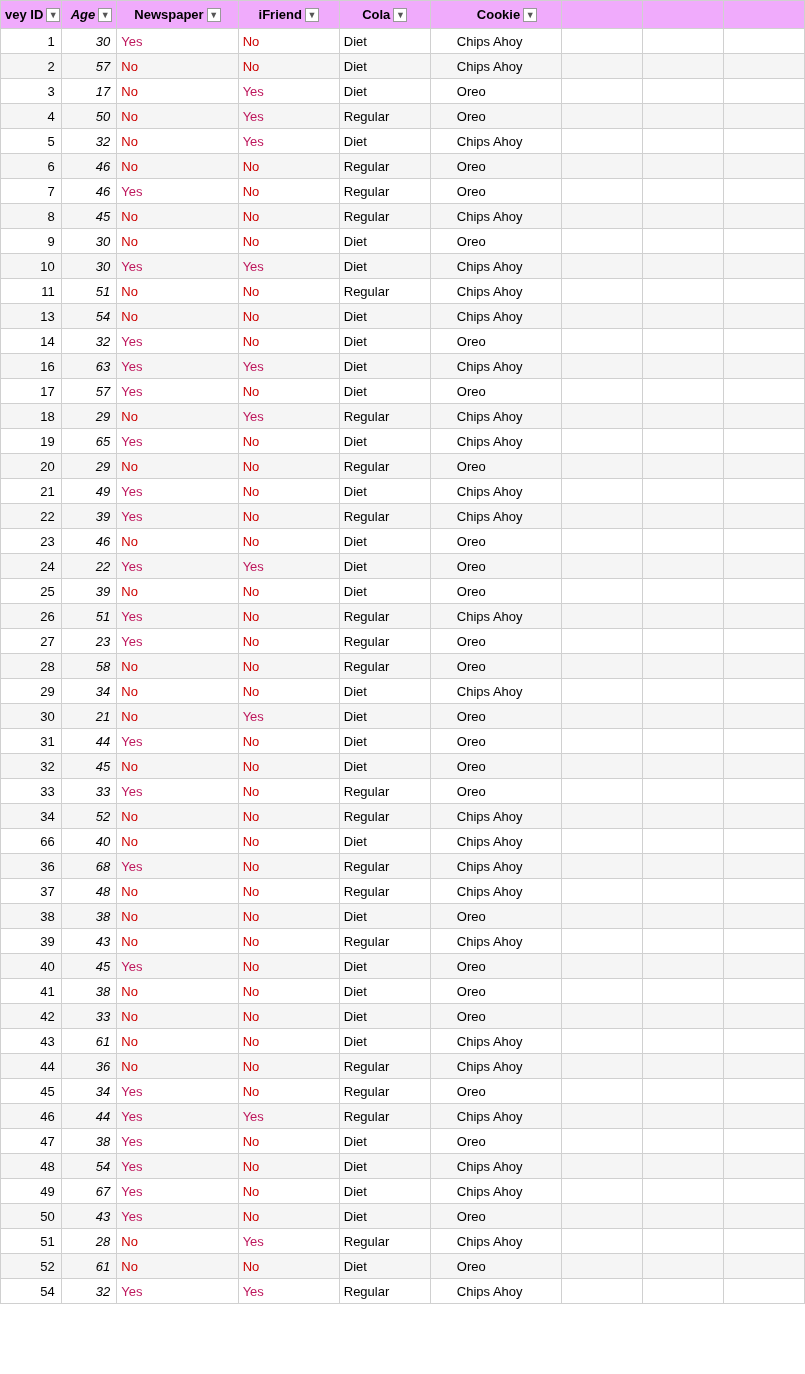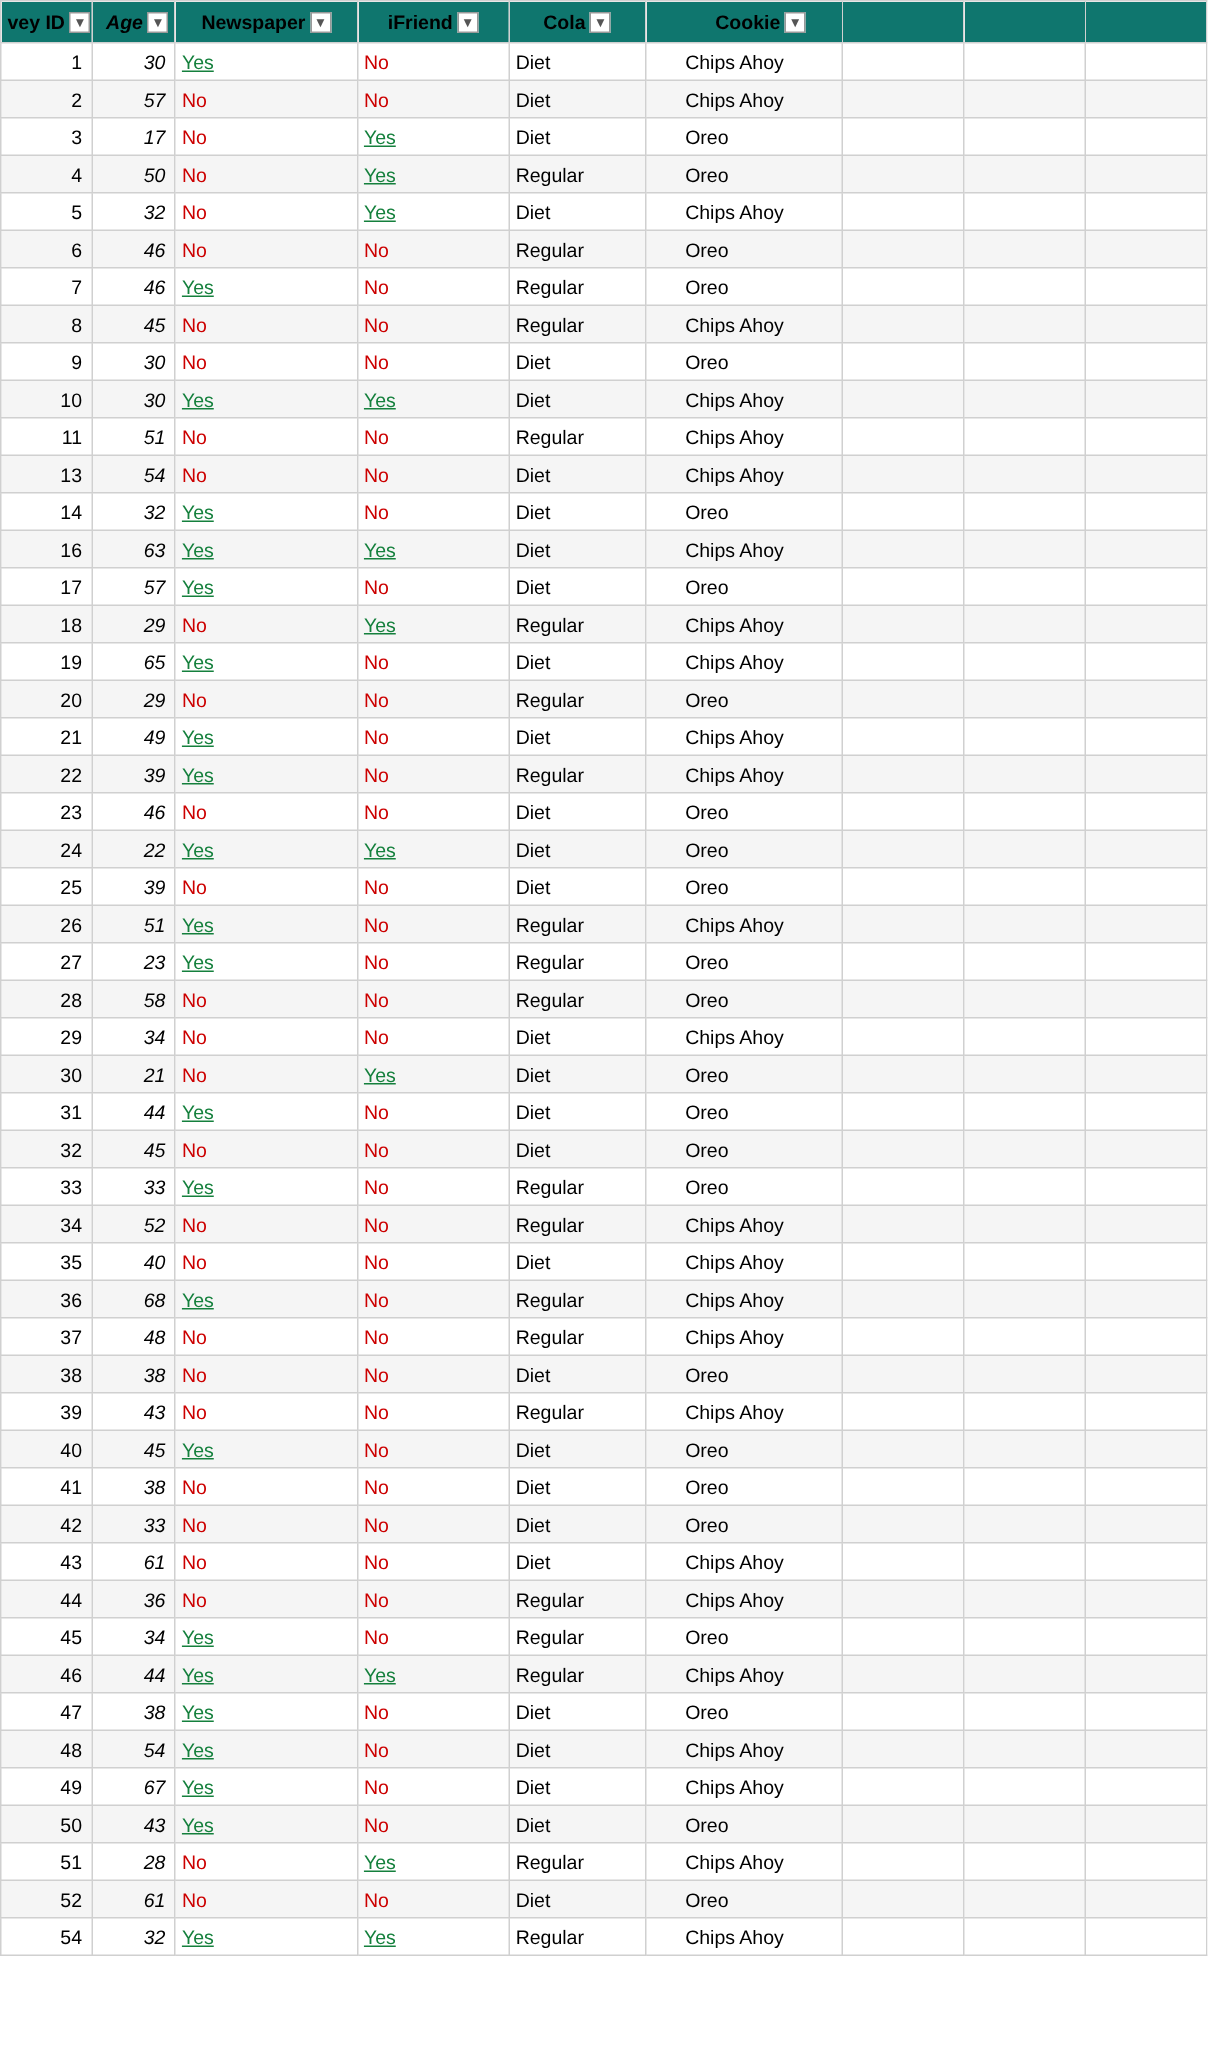--- a/index.html
+++ b/index.html
@@ -13,21 +13,21 @@
       width: 100%;
       table-layout: fixed;
     }
     th, td {
       border: 1px solid #d0d0d0;
       padding: 2px 4px;
       white-space: nowrap;
       overflow: hidden;
     }
     th {
-      background: #0f766e;
+      background: #f0abfc;
       font-weight: bold;
       position: relative;
       height: 28px;
       vertical-align: middle;
     }
     td {
       height: 25px;
       vertical-align: middle;
     }
     .col-id { width: 60px; text-align: right; }
@@ -37,21 +37,21 @@
     .col-cola { width: 90px; }
     .col-cookie { width: 130px; padding-left: 26px; }
     .col-extra1 { width: 80px; }
     .col-extra2 { width: 80px; }
     .col-extra3 { width: 80px; }
 
     tr:nth-child(odd) td { background: #fff; }
     tr:nth-child(even) td { background: #f5f5f5; }
 
     .no-val { color: #cc0000; }
-    .yes-val { color: #15803d; text-decoration: underline; }
+    .yes-val { color: #be185d; }
 
     .header-filter {
       display: inline-flex;
       align-items: center;
       gap: 3px;
     }
     .filter-btn {
       display: inline-block;
       width: 14px;
       height: 14px;
@@ -429,21 +429,21 @@
         <td class="col-age num-cell">52</td>
         <td class="col-newspaper no-val">No</td>
         <td class="col-ifriend no-val">No</td>
         <td class="col-cola">Regular</td>
         <td class="col-cookie">Chips Ahoy</td>
         <td class="col-extra1"></td>
         <td class="col-extra2"></td>
         <td class="col-extra3"></td>
       </tr>
       <tr>
-        <td class="col-id num-cell">35</td>
+        <td class="col-id num-cell">66</td>
         <td class="col-age num-cell">40</td>
         <td class="col-newspaper no-val">No</td>
         <td class="col-ifriend no-val">No</td>
         <td class="col-cola">Diet</td>
         <td class="col-cookie">Chips Ahoy</td>
         <td class="col-extra1"></td>
         <td class="col-extra2"></td>
         <td class="col-extra3"></td>
       </tr>
       <tr>

